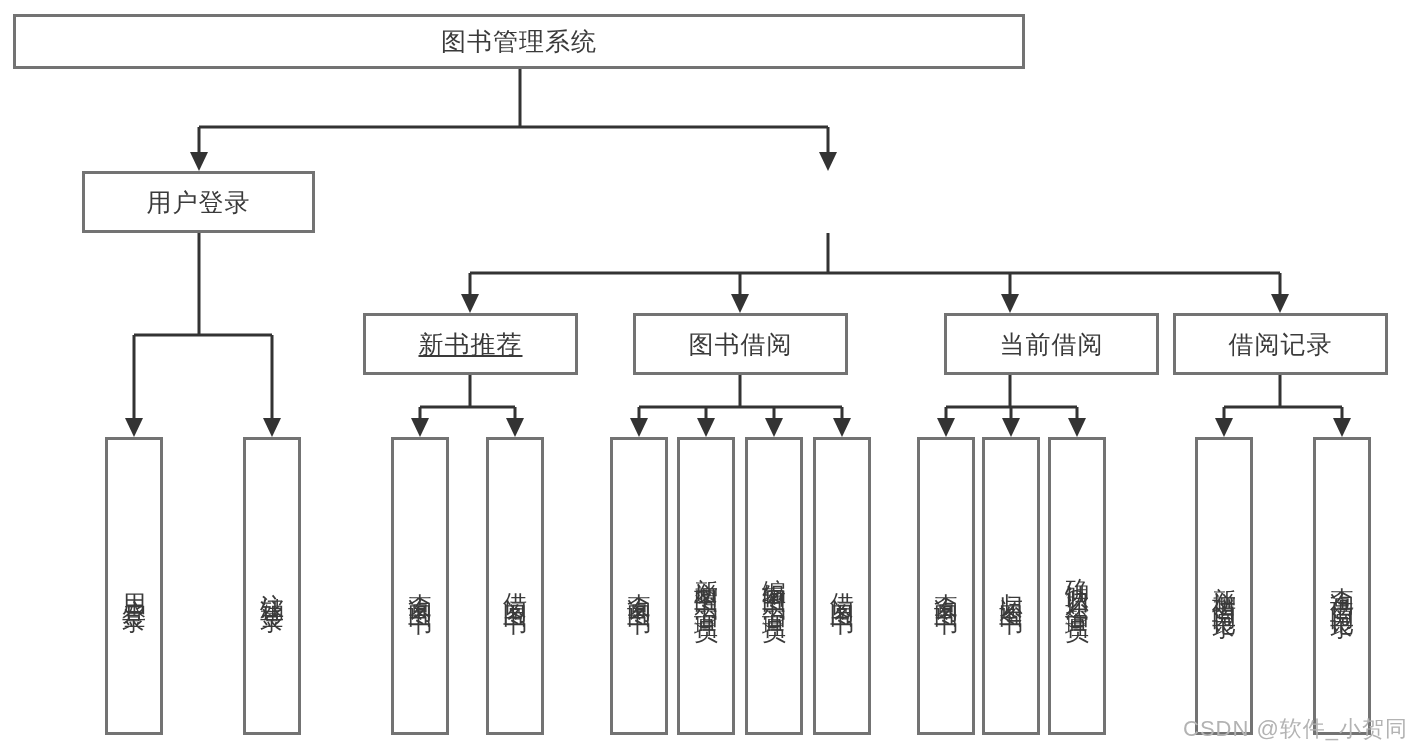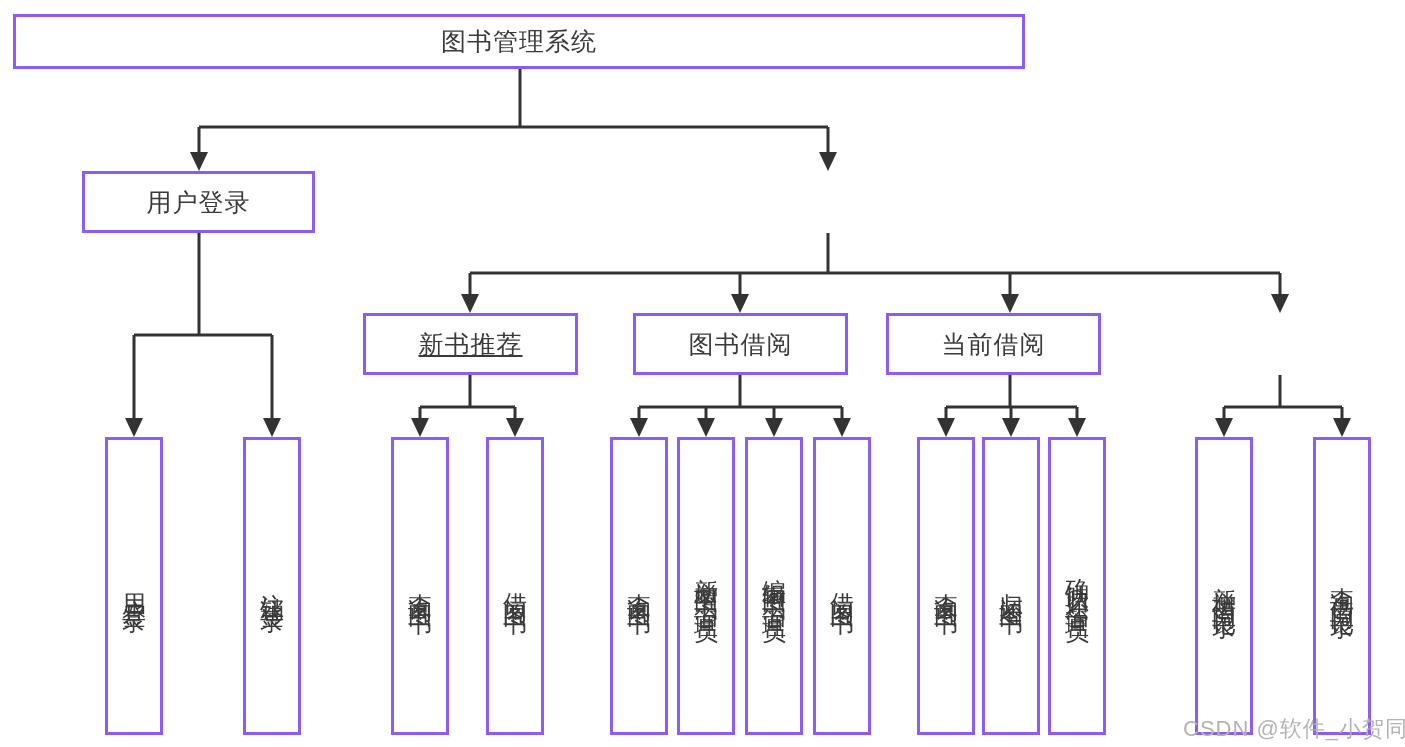--- a/index.html
+++ b/index.html
@@ -13,21 +13,21 @@
   }
   .wires {
     position: absolute;
     left: 0; top: 0;
     z-index: 0;
   }
   .node {
     position: absolute;
     box-sizing: border-box;
     background: #ffffff;
-    border: 3px solid #8b5cf6;
+    border: 3px solid #737373;
     color: #3a3a3a;
     display: flex;
     align-items: center;
     justify-content: center;
     z-index: 1;
   }
   .hbox {
     font-size: 25px;
     letter-spacing: 1px;
     white-space: nowrap;
@@ -44,21 +44,21 @@
     line-height: 1;
     letter-spacing: 6px;
     white-space: nowrap;
   }
   
   .n-root   { left: 13px;   top: 14px;  width: 1012px; height: 55px; }
   .n-login  { left: 82px;   top: 171px; width: 233px;  height: 62px; }
   .n-mgmt   { left: 712px;  top: 171px; width: 233px;  height: 62px; }
   .n-l3-0   { left: 363px;  top: 313px; width: 215px;  height: 62px; text-decoration: underline; }
   .n-l3-1   { left: 633px;  top: 313px; width: 215px;  height: 62px; }
-  .n-l3-2   { left: 886px;  top: 313px; width: 215px;  height: 62px; }
+  .n-l3-2   { left: 944px;  top: 313px; width: 215px;  height: 62px; }
   .n-l3-3   { left: 1173px; top: 313px; width: 215px;  height: 62px; }
   .n-a0 { left: 105px; }  .n-a1 { left: 243px; }
   .n-b0 { left: 391px; }  .n-b1 { left: 486px; }
   .n-c0 { left: 610px; }  .n-c1 { left: 677px; } .n-c2 { left: 745px; } .n-c3 { left: 813px; }
   .n-d0 { left: 917px; }  .n-d1 { left: 982px; } .n-d2 { left: 1048px; }
   .n-e0 { left: 1195px; } .n-e1 { left: 1313px; }
   .watermark {
     position: absolute;
     left: 1183px;
     top: 714px;
@@ -114,20 +114,21 @@
     </g>
   </svg>
 
   <div class="node hbox n-root">图书管理系统</div>
 
   <div class="node hbox n-login">用户登录</div>
 
   <div class="node hbox n-l3-0">新书推荐</div>
   <div class="node hbox n-l3-1">图书借阅</div>
   <div class="node hbox n-l3-2">当前借阅</div>
+  <div class="node hbox n-l3-3">借阅记录</div>
 
   <div class="node vbox n-a0">
     <span>用户登录</span>
   </div>
   <div class="node vbox n-a1">
     <span>注销登录</span>
   </div>
 
   <div class="node vbox n-b0">
     <span>查询图书</span>

